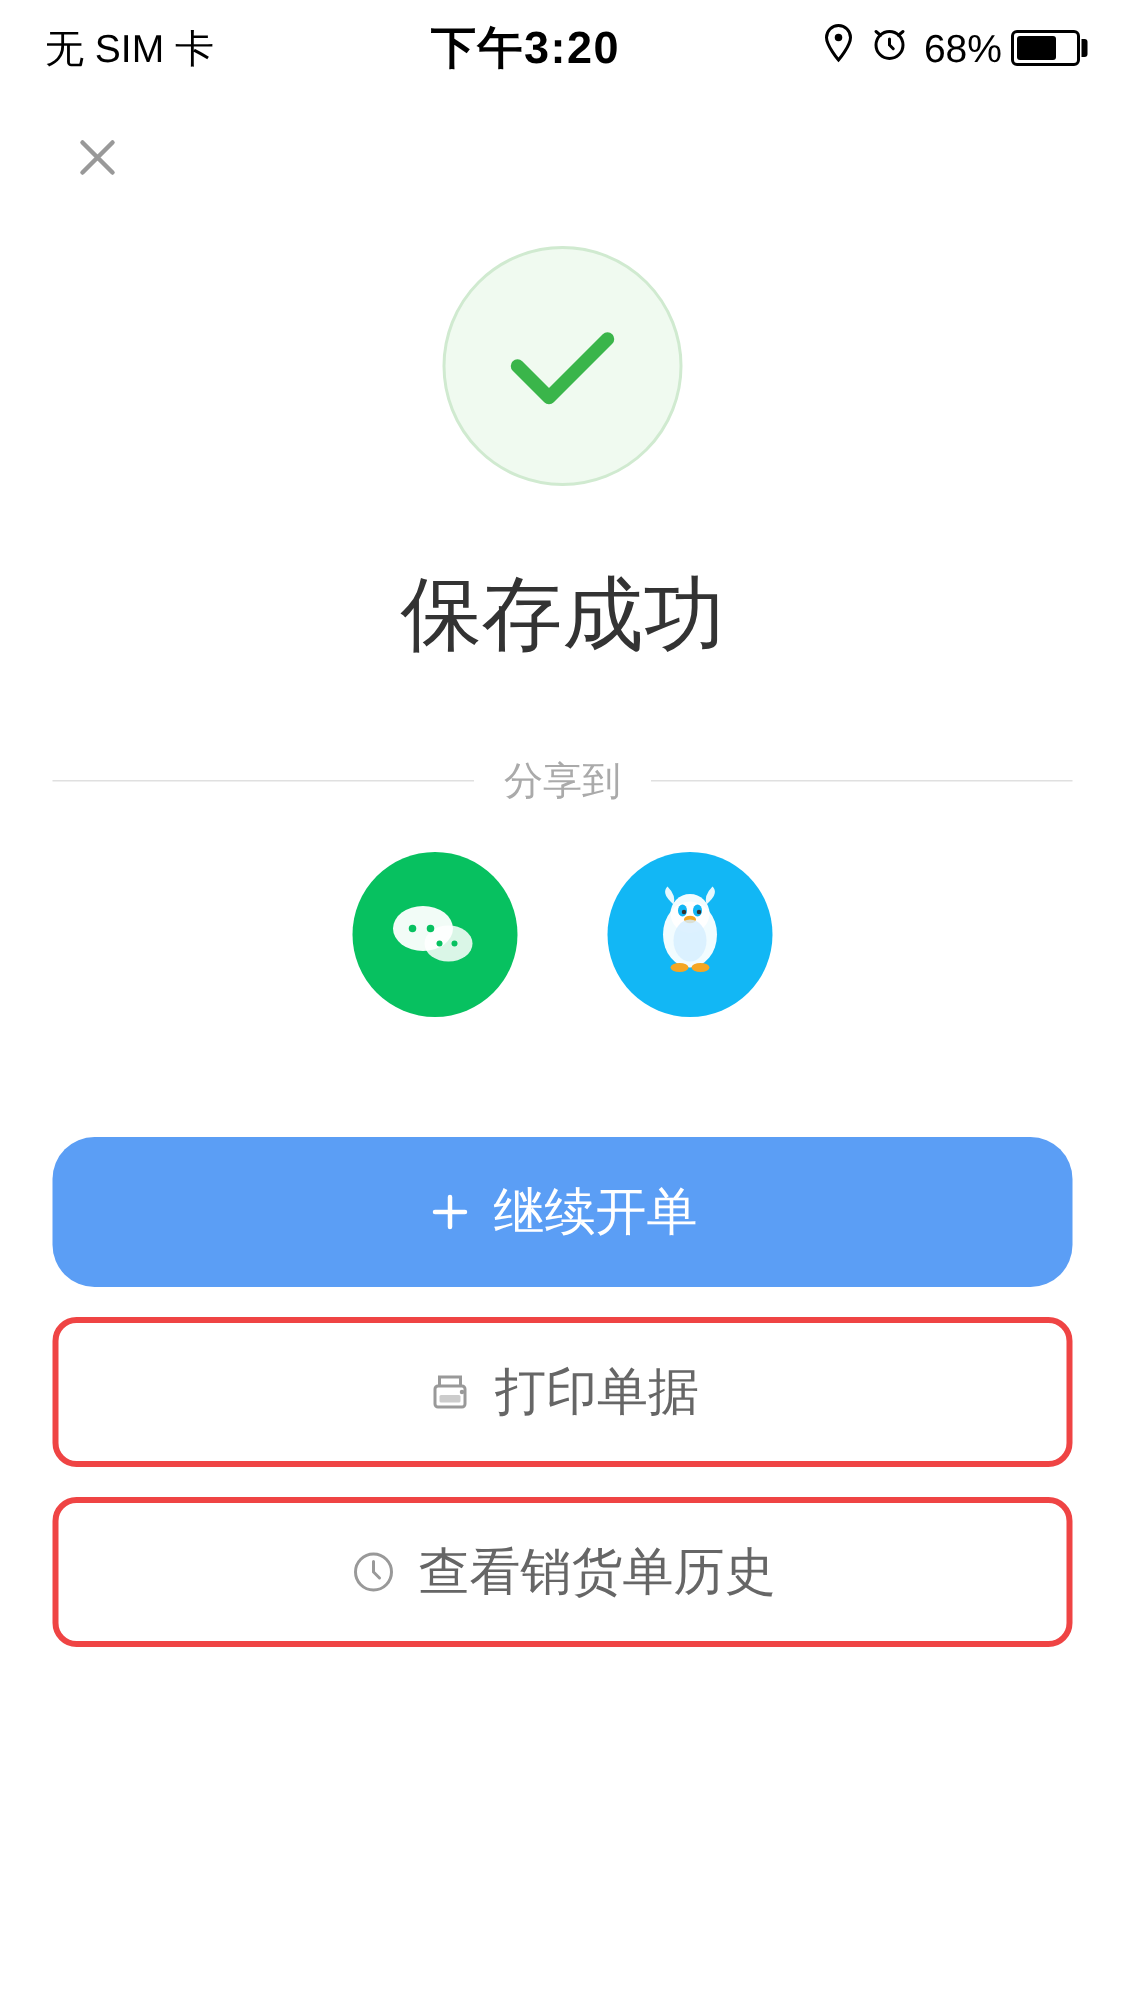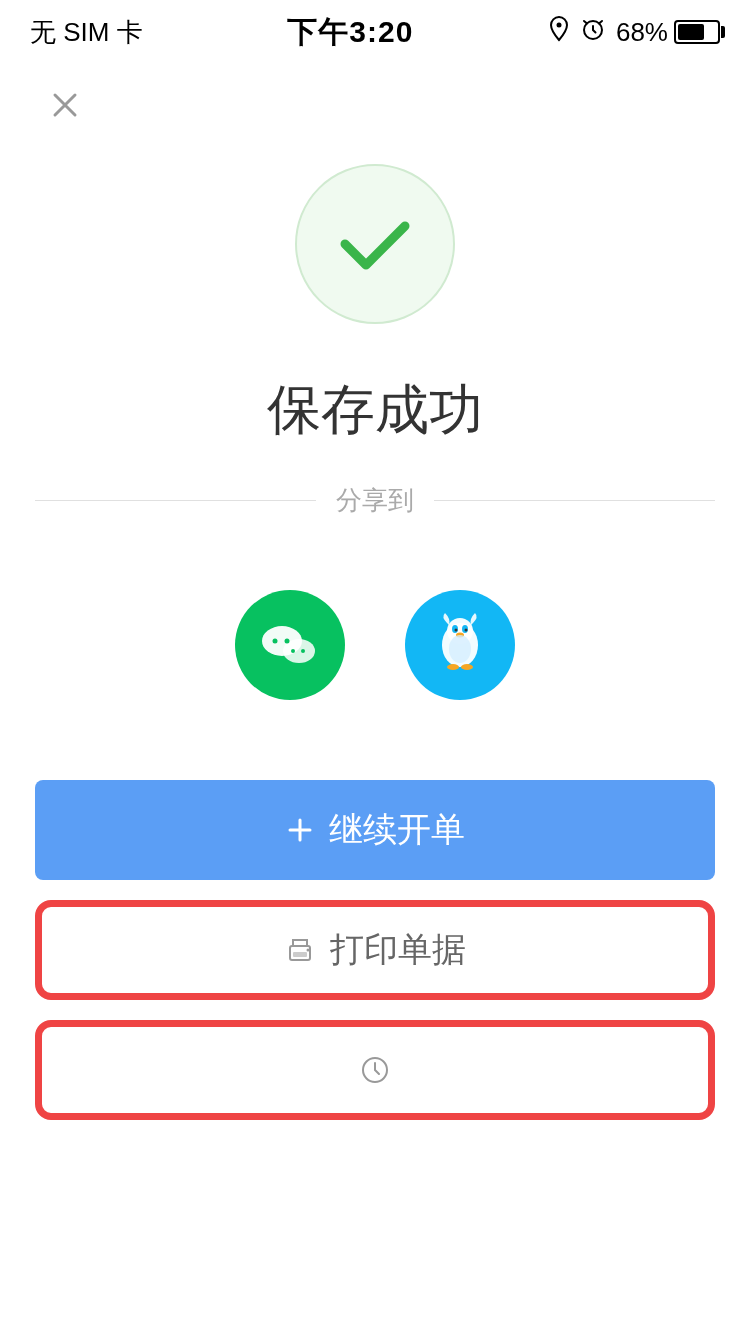--- a/index.html
+++ b/index.html
@@ -132,30 +132,30 @@
     .success-circle svg {
       width: 90px;
       height: 90px;
     }
 
     
     .success-title {
       font-size: 54px;
       color: #333333;
       font-weight: 500;
-      margin-bottom: 36px;
+      margin-bottom: 56px;
     }
 
     
     .share-divider {
       width: 680px;
       display: flex;
       align-items: center;
       gap: 20px;
-      margin-bottom: 72px;
+      margin-bottom: 30px;
     }
 
     .divider-line {
       flex: 1;
       height: 1px;
       background: #e0e0e0;
     }
 
     .share-label {
       font-size: 26px;
@@ -193,39 +193,39 @@
     .action-buttons {
       width: 680px;
       display: flex;
       flex-direction: column;
       gap: 20px;
     }
 
     .btn-primary {
       width: 100%;
       height: 100px;
-      border-radius: 8px;
+      border-radius: 28px;
       background: #5b9ef5;
       border: none;
       cursor: pointer;
       display: flex;
       align-items: center;
       justify-content: center;
       gap: 14px;
       font-size: 34px;
       color: #ffffff;
       font-weight: 400;
     }
 
     .btn-secondary {
       width: 100%;
       height: 100px;
       border-radius: 16px;
       background: #ffffff;
-      border: 7px solid #ef4444;
+      border: 4px solid #ef4444;
       cursor: pointer;
       display: flex;
       align-items: center;
       justify-content: center;
       gap: 14px;
       font-size: 34px;
       color: #666666;
       font-weight: 400;
     }
 
@@ -359,16 +359,17 @@
       <span>打印单据</span>
     </button>
 
     <button class="btn-secondary">
       <span class="btn-icon">
         <svg width="32" height="32" viewBox="0 0 32 32" fill="none">
           <circle cx="16" cy="16" r="12" stroke="#999" stroke-width="2" fill="none"></circle>
           <path d="M16 9v7l4 4" stroke="#999" stroke-width="2" stroke-linecap="round" fill="none"></path>
         </svg>
       </span>
+      <span>查看销货单历史</span>
     </button>
 
   </div>
 </div>
 
 </body></html>

